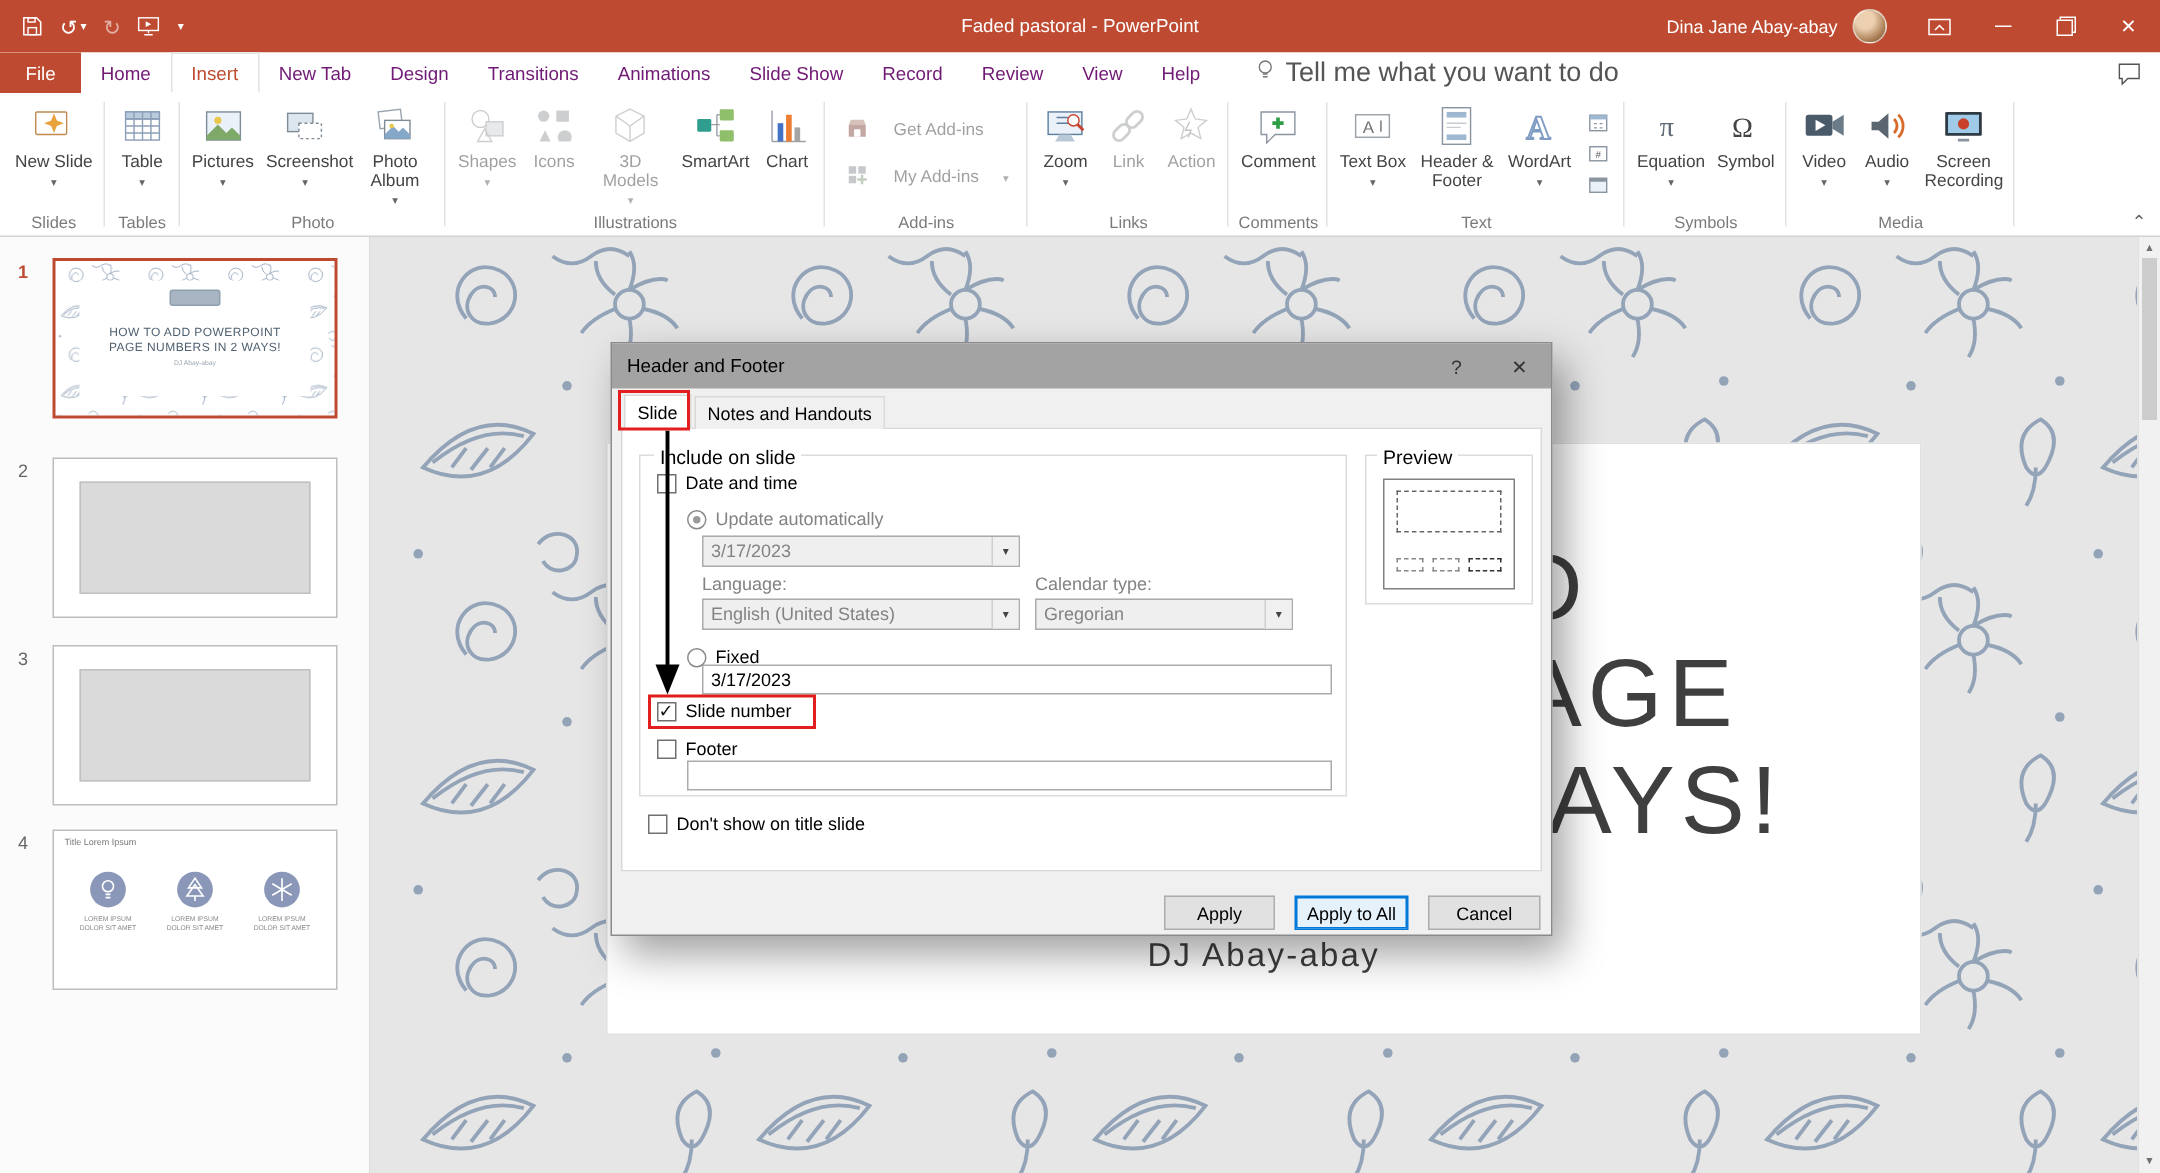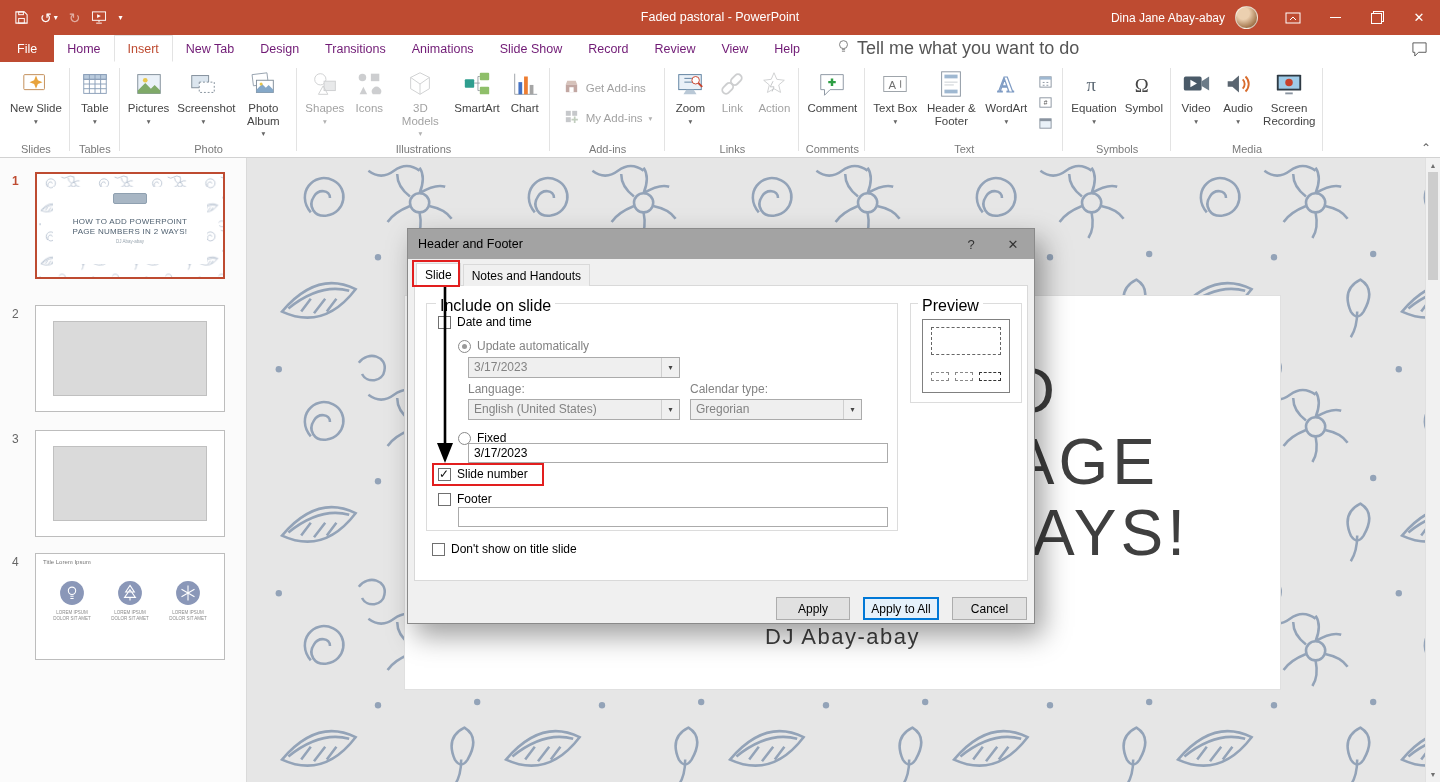--- a/index.html
+++ b/index.html
@@ -36,21 +36,21 @@
   .rgroup { display:flex; flex-direction:column; align-items:center; padding:3px 5px 0; position:relative; }
   .rgroup::after { content:""; position:absolute; right:0; top:6px; bottom:6px; width:1px; background:#E3E3E3; }
   .ritems { flex:1; display:flex; align-items:stretch; gap:2px; }
   .gname { height:17px; font-size:11px; color:#7A7A7A; display:flex; align-items:center; justify-content:center; }
   .bbtn { display:flex; flex-direction:column; align-items:center; padding:3px 3px 0; min-width:40px; color:#444; font-size:11.5px; text-align:center; line-height:12.5px; cursor:default; }
   .bbtn .icon { height:32px; display:flex; align-items:center; justify-content:center; }
   .bbtn .lbl { margin-top:2px; max-width:52px; }
   .chev { font-size:7.5px; color:#666; margin-top:1px; }
   .bbtn.disabled, .abtn.disabled { opacity:.5; filter:grayscale(60%); }
   .addins-col { display:flex; flex-direction:column; justify-content:center; gap:11px; padding:0 8px; }
-  .abtn { display:flex; align-items:center; gap:6px; font-size:11.5px; color:#444; }
+  .abtn { display:flex; align-items:center; gap:16px; font-size:11.5px; color:#444; }
   .smallstack { display:flex; flex-direction:column; justify-content:center; gap:4px; padding:0 3px; }
   .sicon { width:20px; height:17px; display:flex; align-items:center; justify-content:center; }
   .collapse-btn { position:absolute; right:9px; bottom:2px; color:#666; font-size:12px; }
 
   
   .workspace { position:absolute; left:0; top:158px; right:0; bottom:0; background:#E9E9E9; }
   .thumbs { position:absolute; left:0; top:0; bottom:0; width:247px; background:#FBFBFB; border-right:1px solid #DADADA; }
   .thumb-num { position:absolute; left:12px; font-size:12px; color:#666; }
   .thumb-num.sel { color:#BE4B31; font-weight:bold; }
   .thumb { position:absolute; left:35px; width:190px; height:107px; background:#fff; border:1px solid #BDBDBD; overflow:hidden; }
@@ -82,21 +82,21 @@
   
   .dialog { position:absolute; left:407px; top:70px; width:628px; height:396px; background:#F0F0F0; border:1px solid #8A8A8A; box-shadow:8px 12px 26px rgba(0,0,0,.38); color:#000; }
   .dlg-title { height:30px; background:#a3a3a3; display:flex; align-items:center; padding-left:10px; font-size:12.5px; }
   .dlg-ctl { margin-left:auto; display:flex; }
   .dlg-ctl span { width:42px; height:30px; display:flex; align-items:center; justify-content:center; font-size:13px; color:#333; }
   .dlg-tabs { position:absolute; left:8px; top:34px; height:23px; display:flex; z-index:3; }
   .dtab { height:22px; display:flex; align-items:center; padding:0 8px; border:1px solid #D9D9D9; border-bottom:none; background:#F0F0F0; margin-right:2px; font-size:12px; margin-top:1px; }
   .dtab.active { background:#fff; height:23px; margin-top:0; }
   .dlg-page { position:absolute; left:6px; right:6px; top:56px; height:296px; background:#fff; border:1px solid #D9D9D9; }
   .grpbox { position:absolute; left:18px; top:74px; width:472px; height:228px; border:1px solid #DCDCDC; }
-  .grplbl { position:absolute; background:#fff; padding:0 4px; font-size:16px; z-index:2; }
+  .grplbl { position:absolute; background:#fff; padding:0 4px; font-size:13px; z-index:2; }
   .pgrp { position:absolute; left:502px; top:74px; width:112px; height:100px; border:1px solid #DCDCDC; }
   .drow { position:absolute; display:flex; align-items:center; gap:6px; font-size:12px; z-index:2; }
   .cb { width:13px; height:13px; border:1px solid #707070; background:#fff; position:relative; flex:none; }
   .cb.checked::after { content:"✓"; position:absolute; left:0px; top:-2px; font-size:12px; color:#111; }
   .rb { width:13px; height:13px; border:1px solid #8a8a8a; border-radius:50%; background:#fff; position:relative; flex:none; }
   .rb.on::after { content:""; position:absolute; left:3px; top:3px; width:5px; height:5px; border-radius:50%; background:#9a9a9a; }
   .dis { color:#838383; }
   .combo { position:absolute; height:21px; border:1px solid #ABABAB; background:#fff; display:flex; align-items:stretch; font-size:12px; }
   .combo .cval { flex:1; padding:2px 5px; overflow:hidden; white-space:nowrap; }
   .combo .dd { width:18px; border-left:1px solid #CFCFCF; background:#F0F0F0; display:flex; align-items:center; justify-content:center; font-size:8px; color:#444; }

